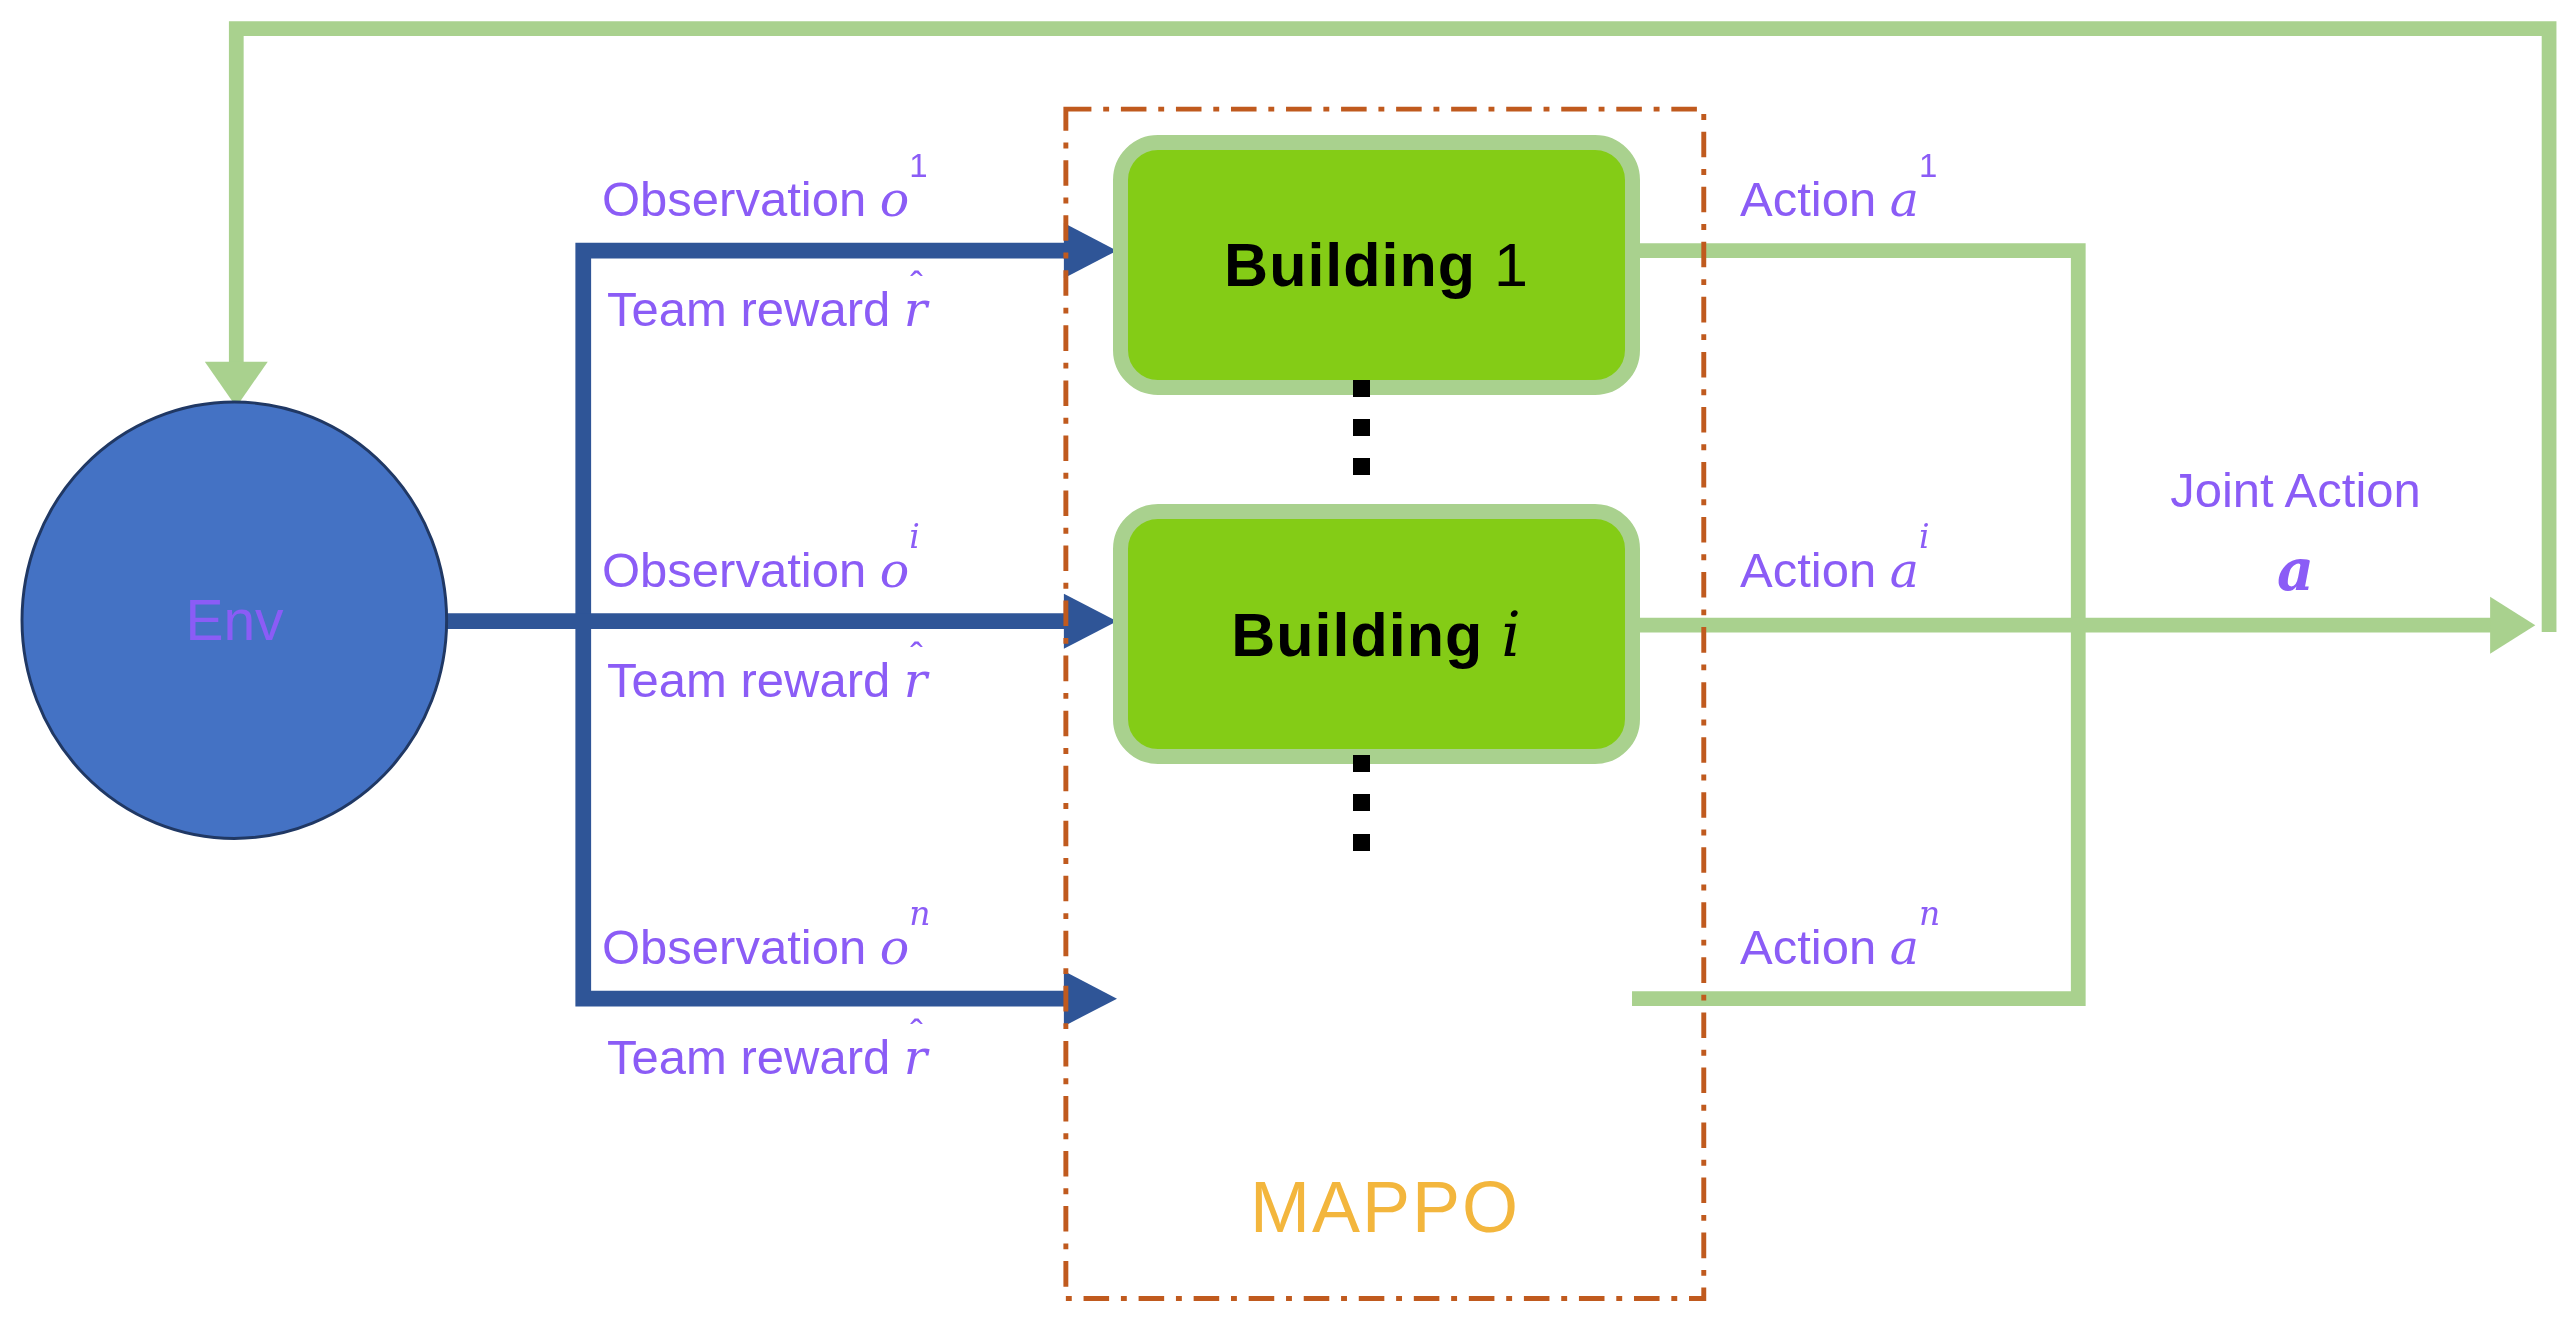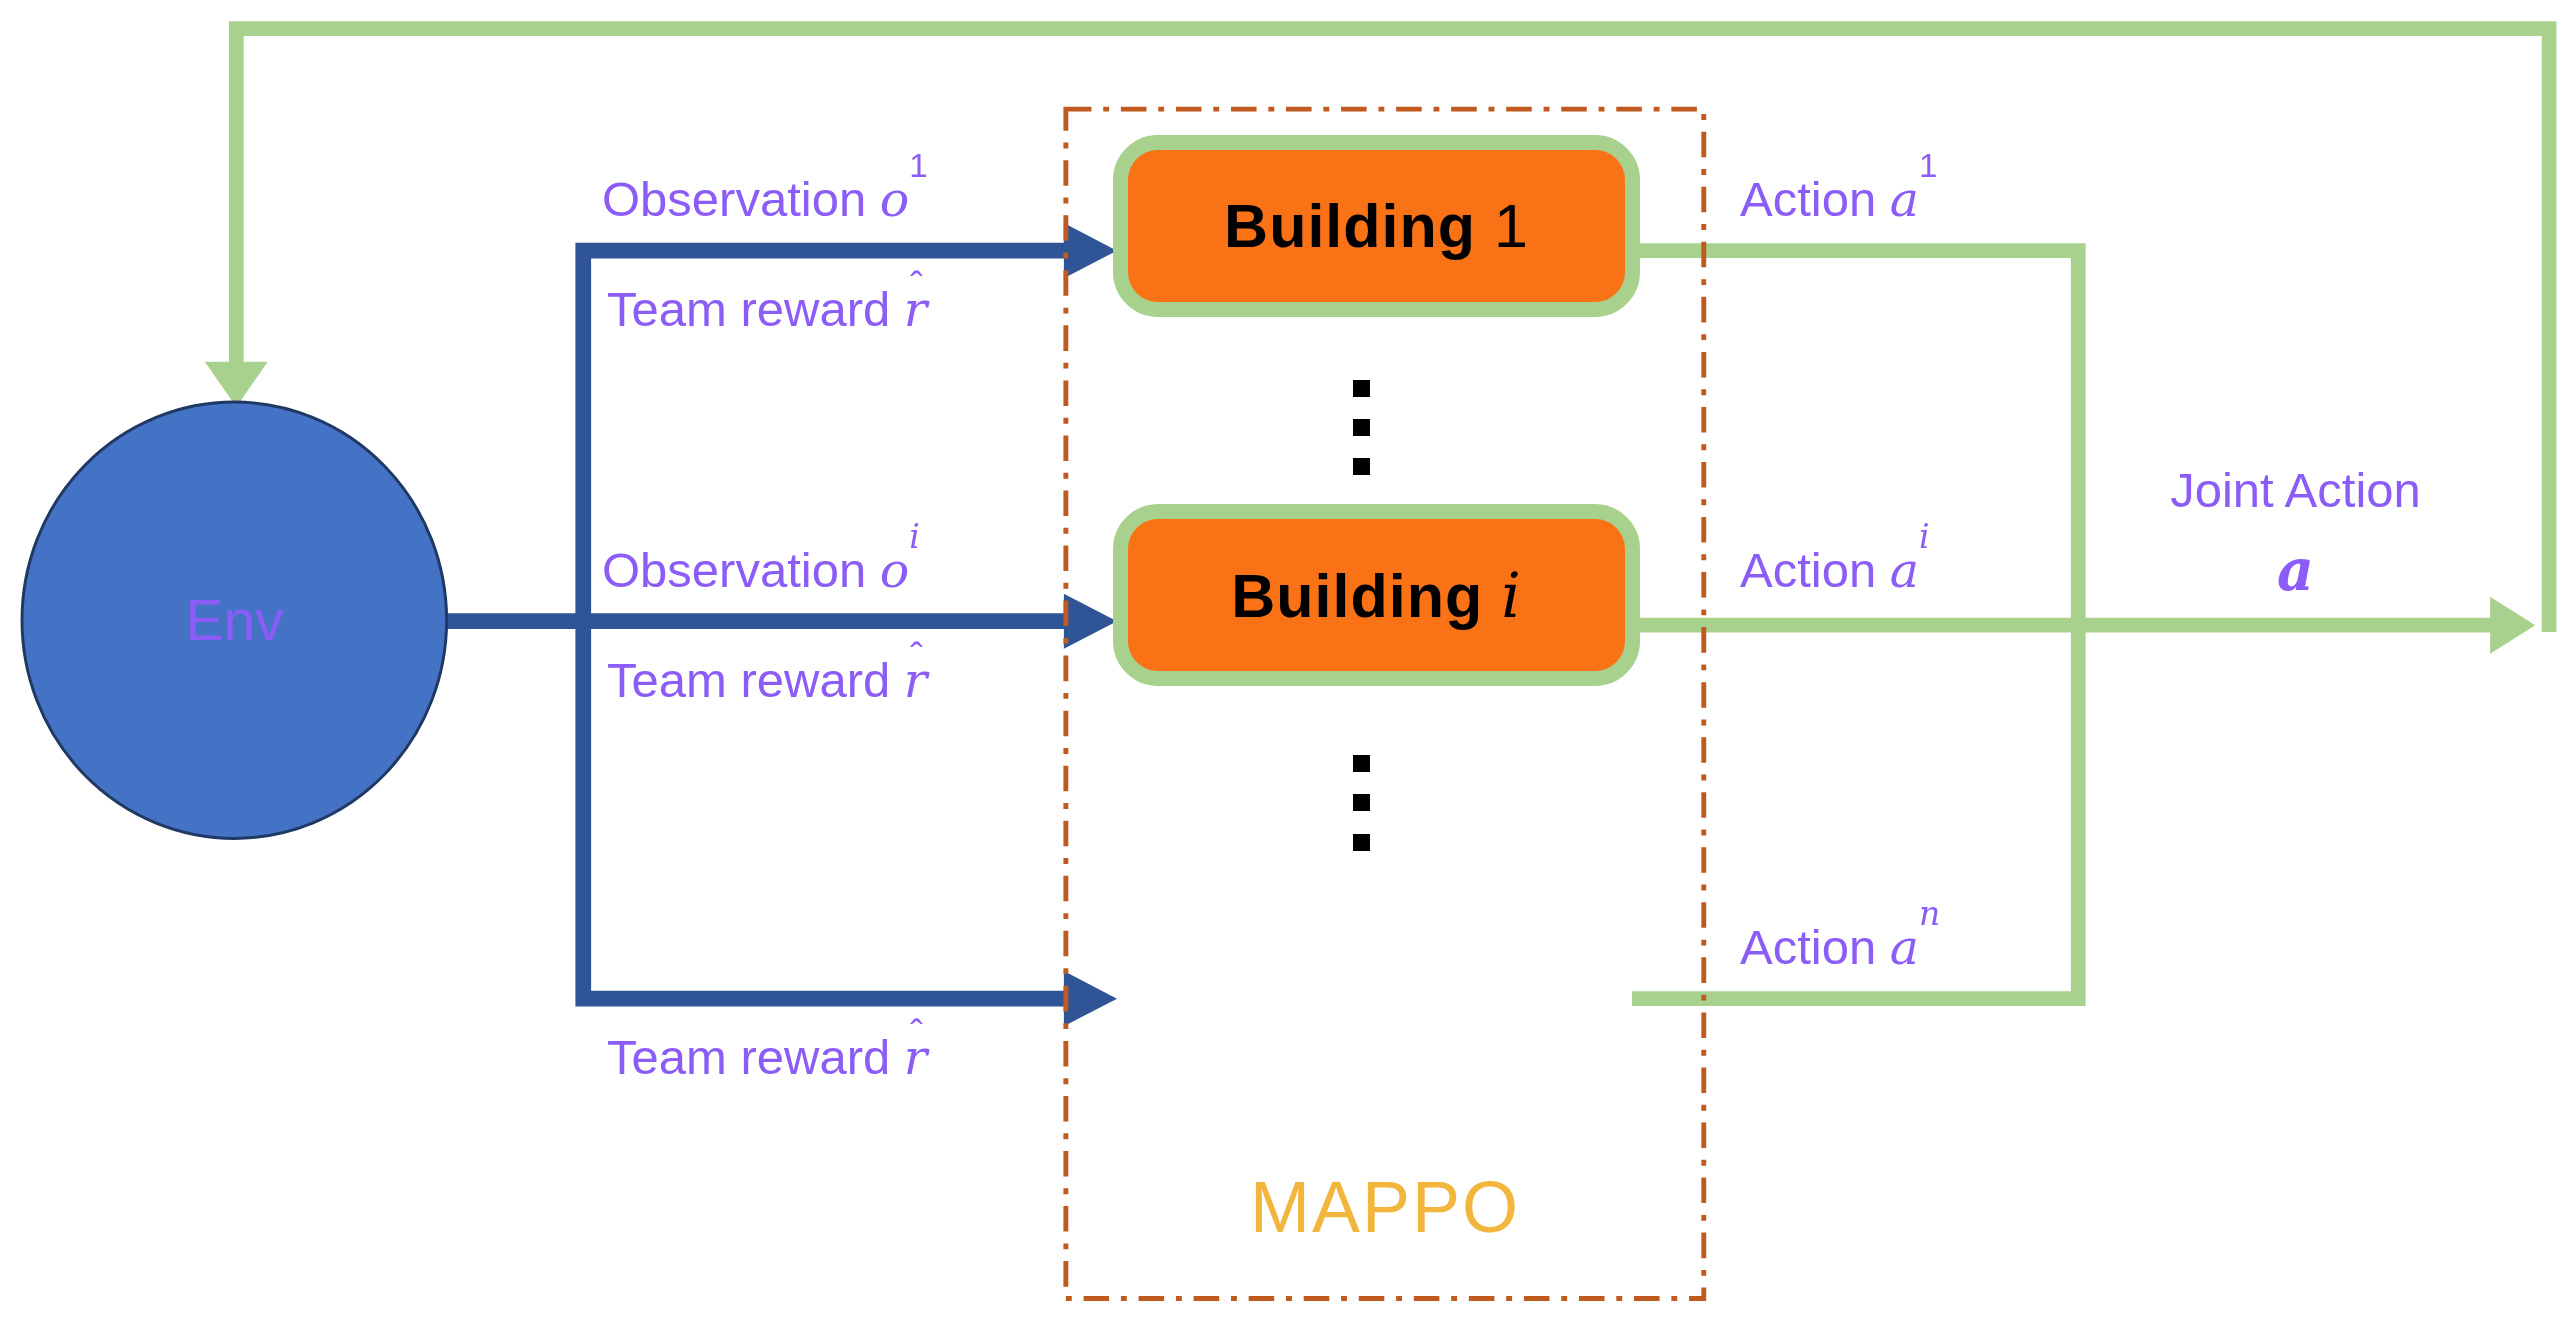--- a/index.html
+++ b/index.html
@@ -5,22 +5,22 @@
   html,body{margin:0;padding:0;background:#ffffff;}
   #canvas{position:relative;width:2576px;height:1323px;background:#ffffff;overflow:hidden;
           font-family:"Liberation Sans",sans-serif;color:#000;}
   #wires{position:absolute;left:0;top:0;width:2576px;height:1323px;}
   .lbl{position:absolute;font-size:49px;line-height:1.1;white-space:nowrap;color:#8b5cf6;}
   .m{font-family:"DejaVu Serif",serif;font-style:italic;}
   sup.s{font-size:33px;position:relative;top:-21.6px;line-height:0;}
   .rhat{position:relative;display:inline-block;}
   .hat{position:absolute;left:54%;top:-0.46em;transform:translateX(-50%);font-size:0.78em;
        font-family:"Liberation Sans",sans-serif;font-style:normal;}
-  .bbox{position:absolute;left:1113px;width:527px;height:182px;box-sizing:border-box;
-        background:#f97316;border:15.7px solid #A9D18E;border-radius:45px;
+  .bbox{position:absolute;left:1113px;width:527px;height:260px;box-sizing:border-box;
+        background:#84cc16;border:15.7px solid #A9D18E;border-radius:45px;
         display:flex;align-items:center;justify-content:center;}
   .btext{font-size:61px;font-weight:700;letter-spacing:1px;}
   .bidx{font-weight:400;}
   .dot{position:absolute;left:1353px;width:16.7px;height:16.7px;background:#000;}
   .mappo-label{position:absolute;left:1066px;width:638px;text-align:center;top:1166px;
         font-size:72px;color:#F3B63D;letter-spacing:2px;}
   .env-label{position:absolute;left:87px;width:295px;top:587px;text-align:center;
         font-size:57px;color:#8b5cf6;}
   .joint{position:absolute;left:2104px;width:383px;text-align:center;}
   .joint-line1{top:464px;font-size:49px;}
@@ -90,20 +90,23 @@
   <div class="lbl" style="left:602px;top:544px;">
     <span>Observation</span>&nbsp;<span class="m">o</span><sup class="s m">i</sup>
   </div>
   <div class="lbl" style="left:607px;top:654px;">
     <span>Team reward</span>&nbsp;<span class="rhat"><span class="m">r</span><span class="hat">ˆ</span></span>
   </div>
   <div class="lbl" style="left:1740px;top:544px;">
     <span>Action</span>&nbsp;<span class="m">a</span><sup class="s m">i</sup>
   </div>
 
+  <div class="lbl" style="left:602px;top:921px;">
+    <span>Observation</span>&nbsp;<span class="m">o</span><sup class="s m">n</sup>
+  </div>
   <div class="lbl" style="left:607px;top:1031px;">
     <span>Team reward</span>&nbsp;<span class="rhat"><span class="m">r</span><span class="hat">ˆ</span></span>
   </div>
   <div class="lbl" style="left:1740px;top:921px;">
     <span>Action</span>&nbsp;<span class="m">a</span><sup class="s m">n</sup>
   </div>
 
   <div class="lbl joint joint-line1">Joint Action</div>
   <div class="lbl joint joint-sym"><span class="m" style="font-weight:700;">a</span></div>
 

